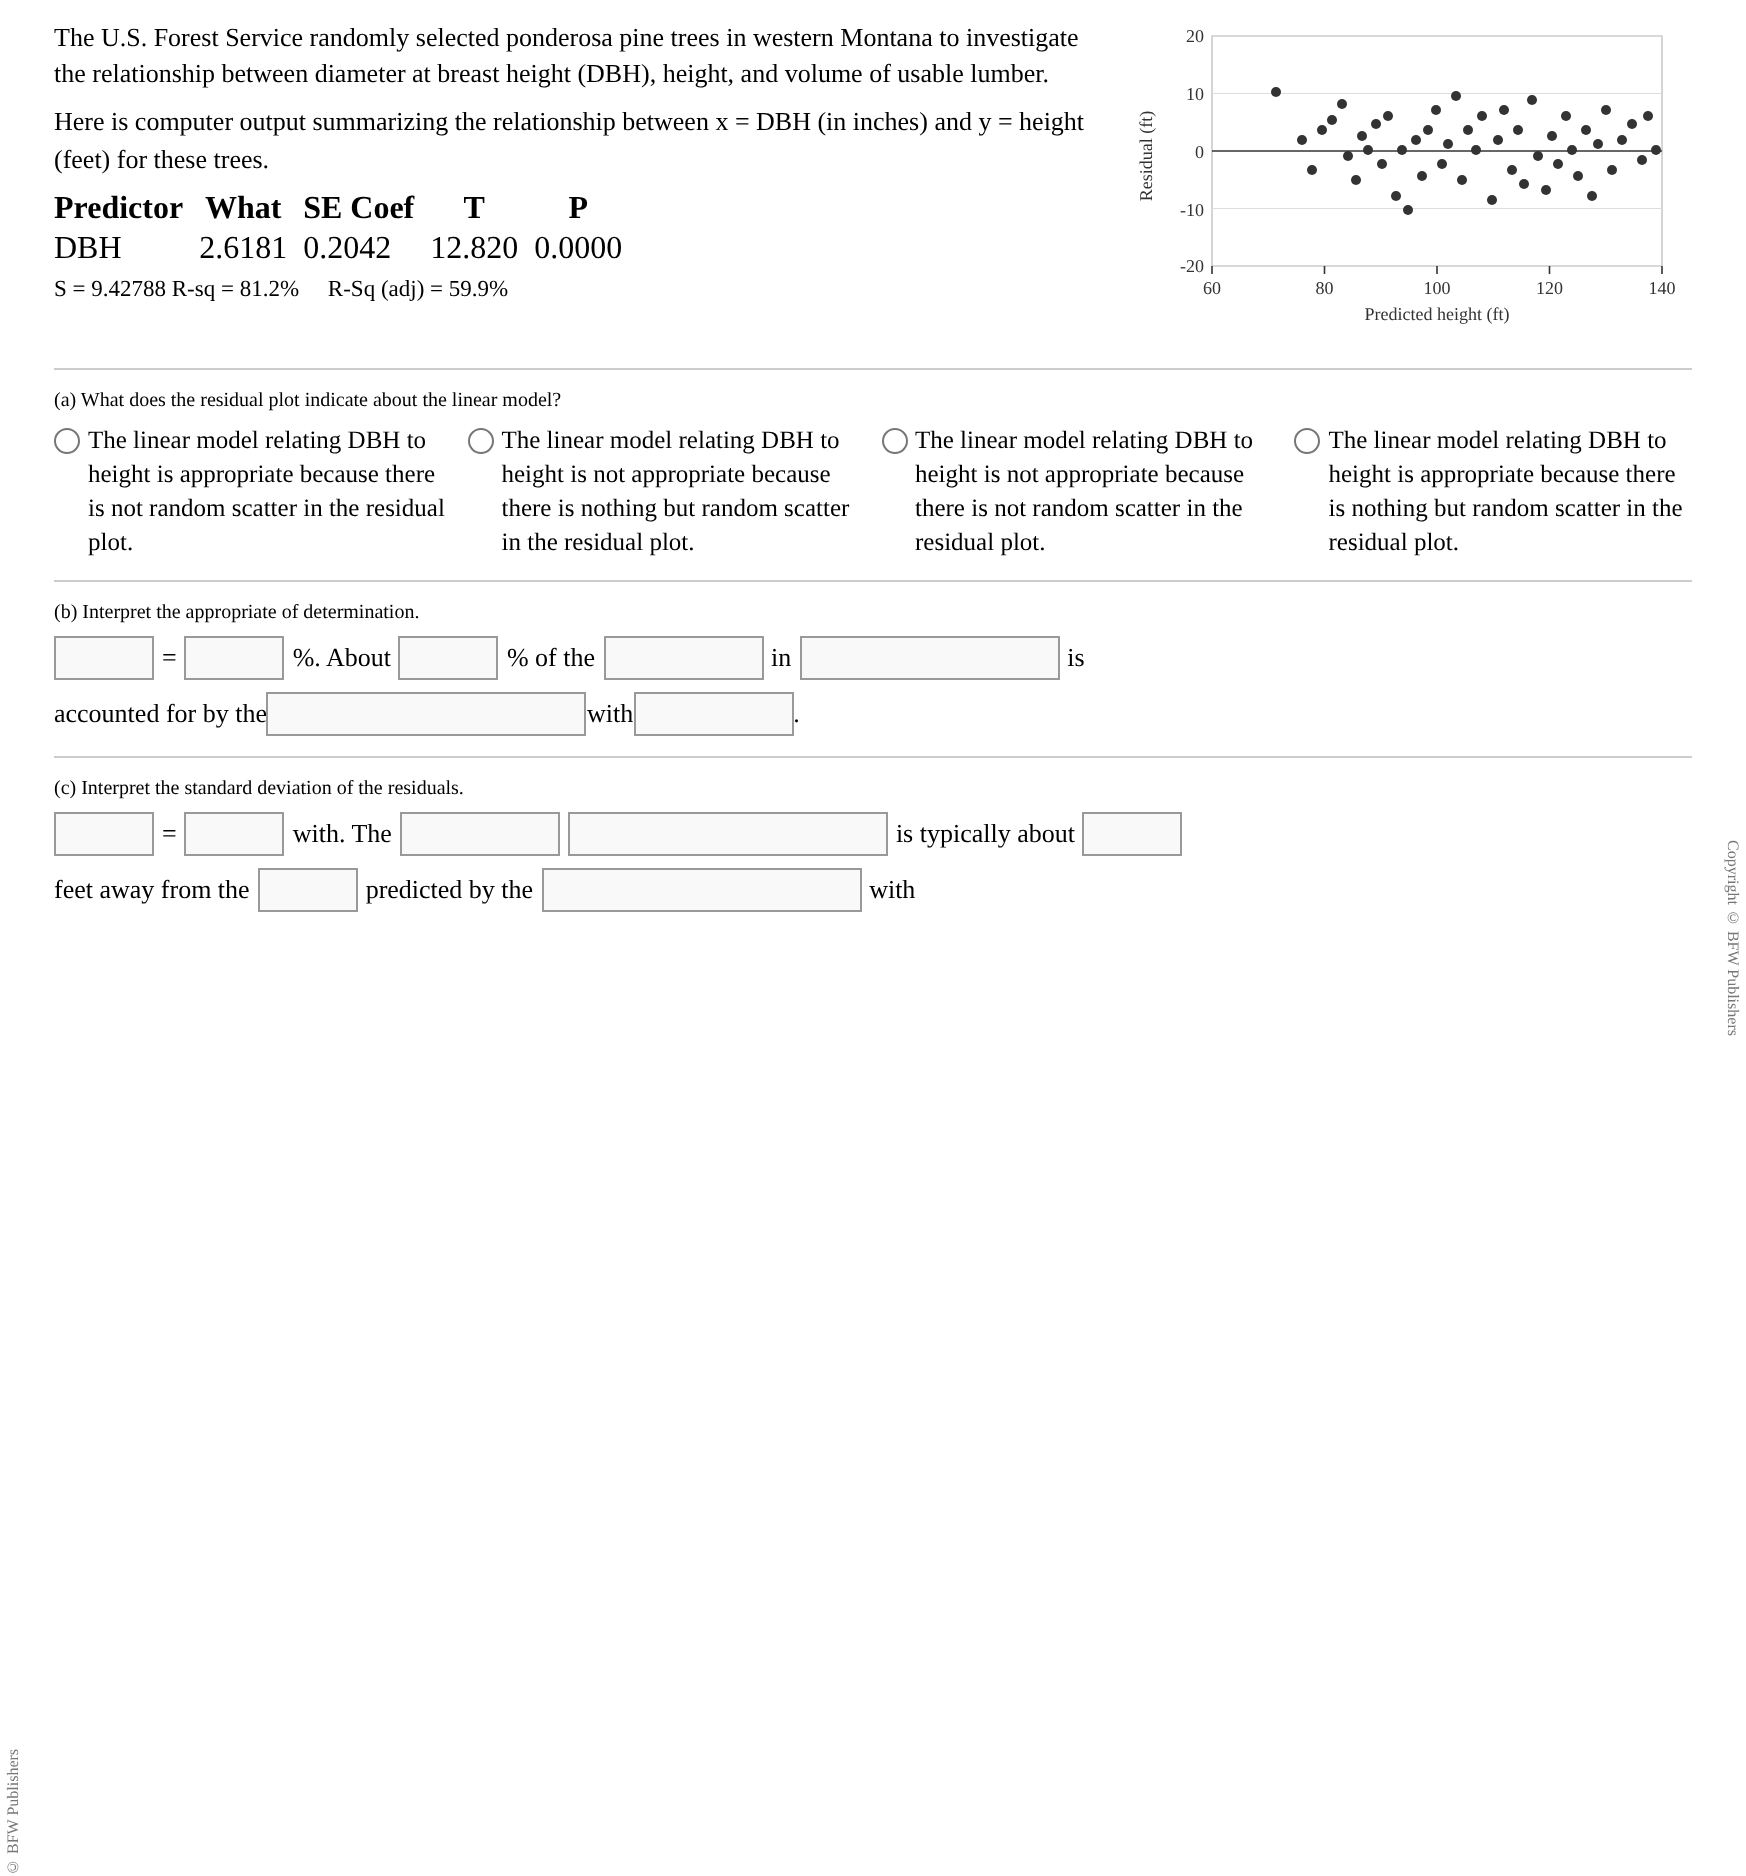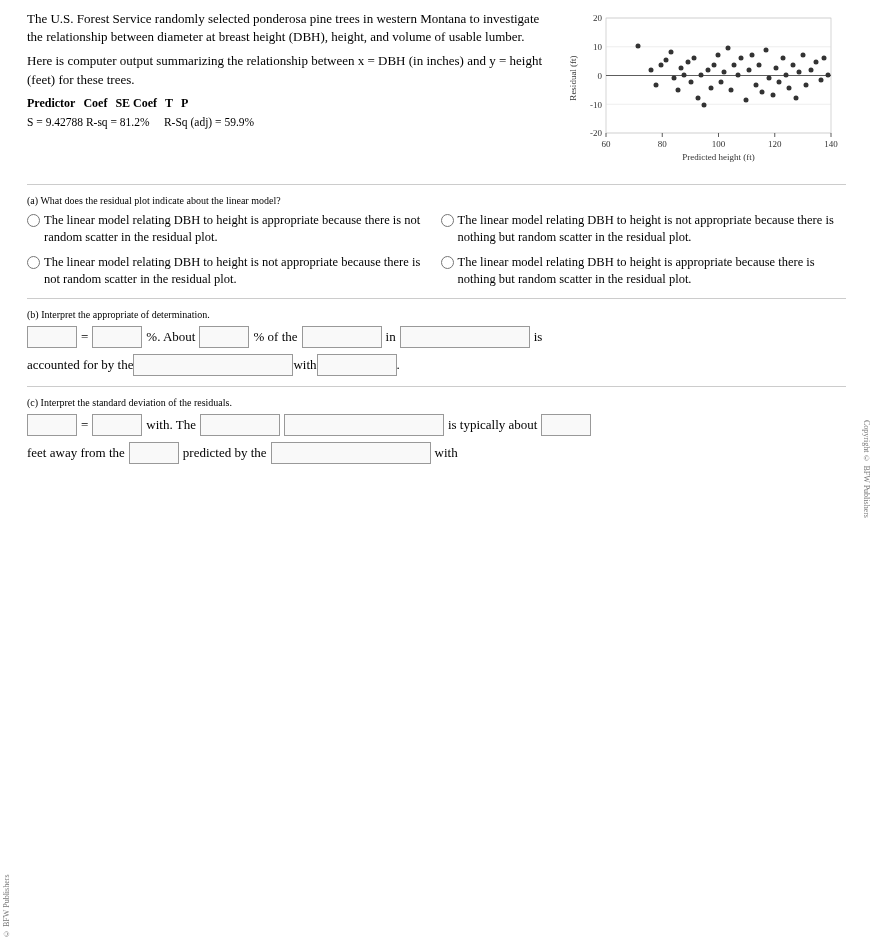--- a/index.html
+++ b/index.html
@@ -34,21 +34,21 @@
       margin-top: 6px;
       font-size: 12px;
     }
 
     .regression-table table {
       border-collapse: collapse;
     }
 
     .regression-table td, .regression-table th {
       padding: 1px 8px 1px 0;
-      font-size: 12px;
+      font-size: 16px;
       margin-left: 20px;
     }
 
     .regression-footer {
       font-size: 11.5px;
       margin-top: 4px;
     }
 
     .chart-container {
       width: 280px;
@@ -92,21 +92,21 @@
       margin: 10px 0;
     }
 
     .part-label {
       font-size: 10px;
       margin-bottom: 6px;
     }
 
     .radio-grid {
       display: grid;
-      grid-template-columns: 1fr 1fr;
+      grid-template-columns: 1fr 1fr 1fr 1fr;
       gap: 8px;
       margin-bottom: 6px;
     }
 
     .radio-option {
       display: flex;
       align-items: flex-start;
       gap: 4px;
       font-size: 12.5px;
       line-height: 1.35;
@@ -164,27 +164,34 @@
     <div class="text-block">
       <p>The U.S. Forest Service randomly selected ponderosa pine trees in western Montana to investigate the relationship between diameter at breast height (DBH), height, and volume of usable lumber.</p>
 
       <p>Here is computer output summarizing the relationship between x = DBH (in inches) and y = height (feet) for these trees.</p>
 
       <div class="regression-table">
         <table>
           <thead>
             <tr>
               <th>Predictor</th>
-              <th>Coef</th>
+              <th>What</th>
               <th>SE Coef</th>
               <th>T</th>
               <th>P</th>
             </tr>
           </thead>
           <tbody>
+            <tr>
+              <td>DBH</td>
+              <td>2.6181</td>
+              <td>0.2042</td>
+              <td>12.820</td>
+              <td>0.0000</td>
+            </tr>
           </tbody>
         </table>
         <div class="regression-footer">
           <span>S = 9.42788  R-sq = 81.2%</span>
           &nbsp;&nbsp;&nbsp;
           <span>R-Sq (adj) = 59.9%</span>
         </div>
       </div>
     </div>
 

